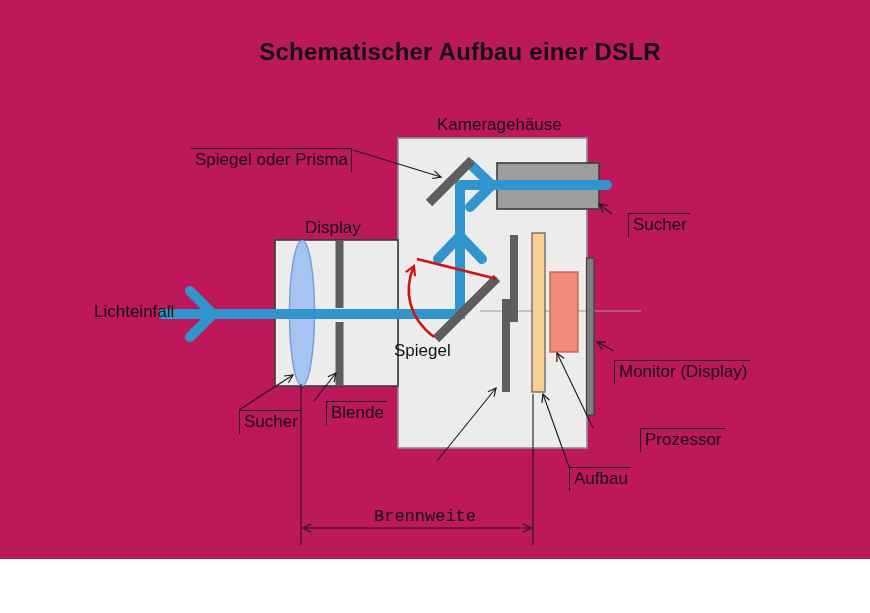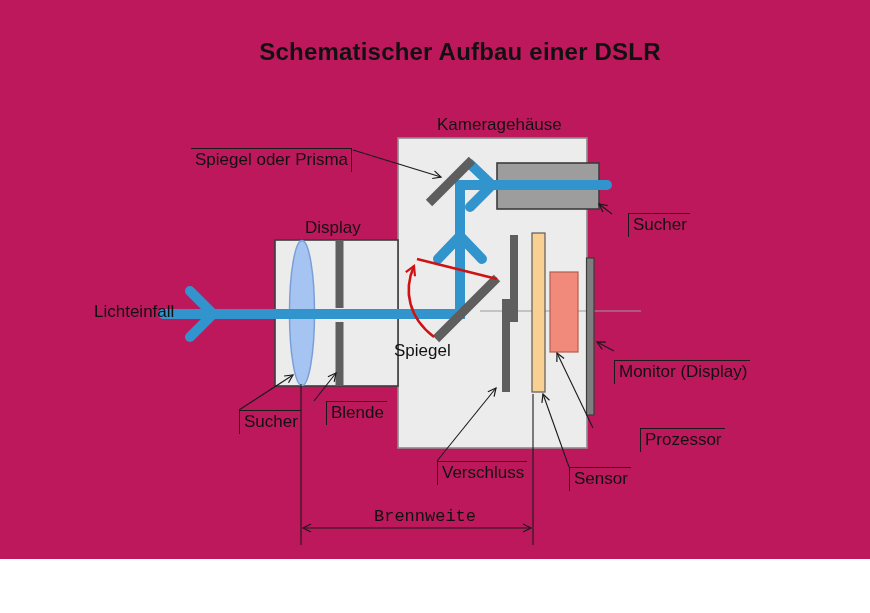--- a/index.html
+++ b/index.html
@@ -106,21 +106,20 @@
   <div class="lbl" style="left:374px;top:507px;font-family:Liberation Mono, monospace;">Brennweite</div>
 
   <div class="lbl callout tick-right" style="left:191px;top:148px;">Spiegel oder Prisma</div>
 
   <div class="lbl callout tick-left" style="left:628px;top:213px;">Sucher</div>
 
   <div class="lbl callout tick-left" style="left:614px;top:360px;">Monitor (Display)</div>
 
   <div class="lbl callout tick-left" style="left:612px;top:428px;margin-left:28px;">Prozessor</div>
 
-  <div class="lbl callout tick-left" style="left:569px;top:467px;">Sensor</div>
+  <div class="lbl callout tick-left" style="left:569px;top:467px;">Aufbau</div>
 
-  <div class="lbl callout tick-left" style="left:437px;top:461px;">Verschluss</div>
 
   <div class="lbl callout tick-left" style="left:239px;top:410px;">Sucher</div>
 
   <div class="lbl callout tick-left" style="left:314px;top:401px;margin-left:12px;">Blende</div>
 
 </div>
 
 </body></html>

